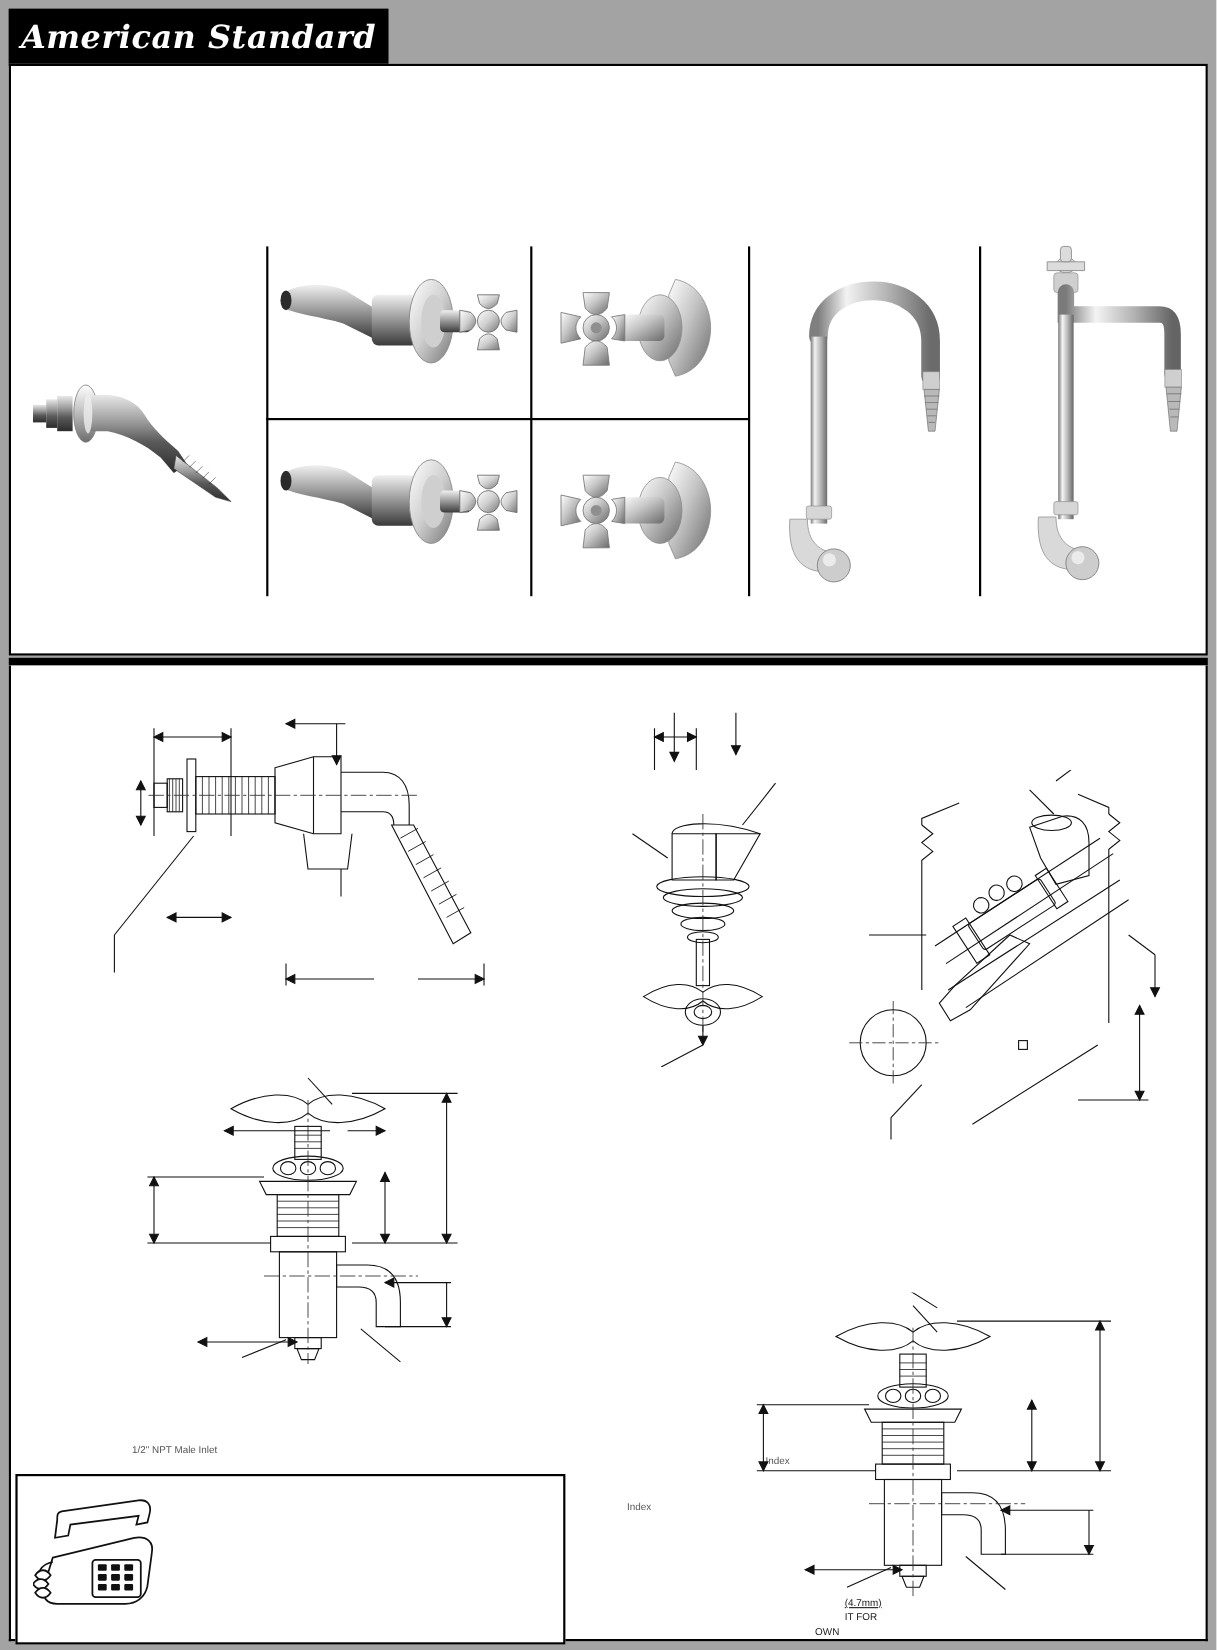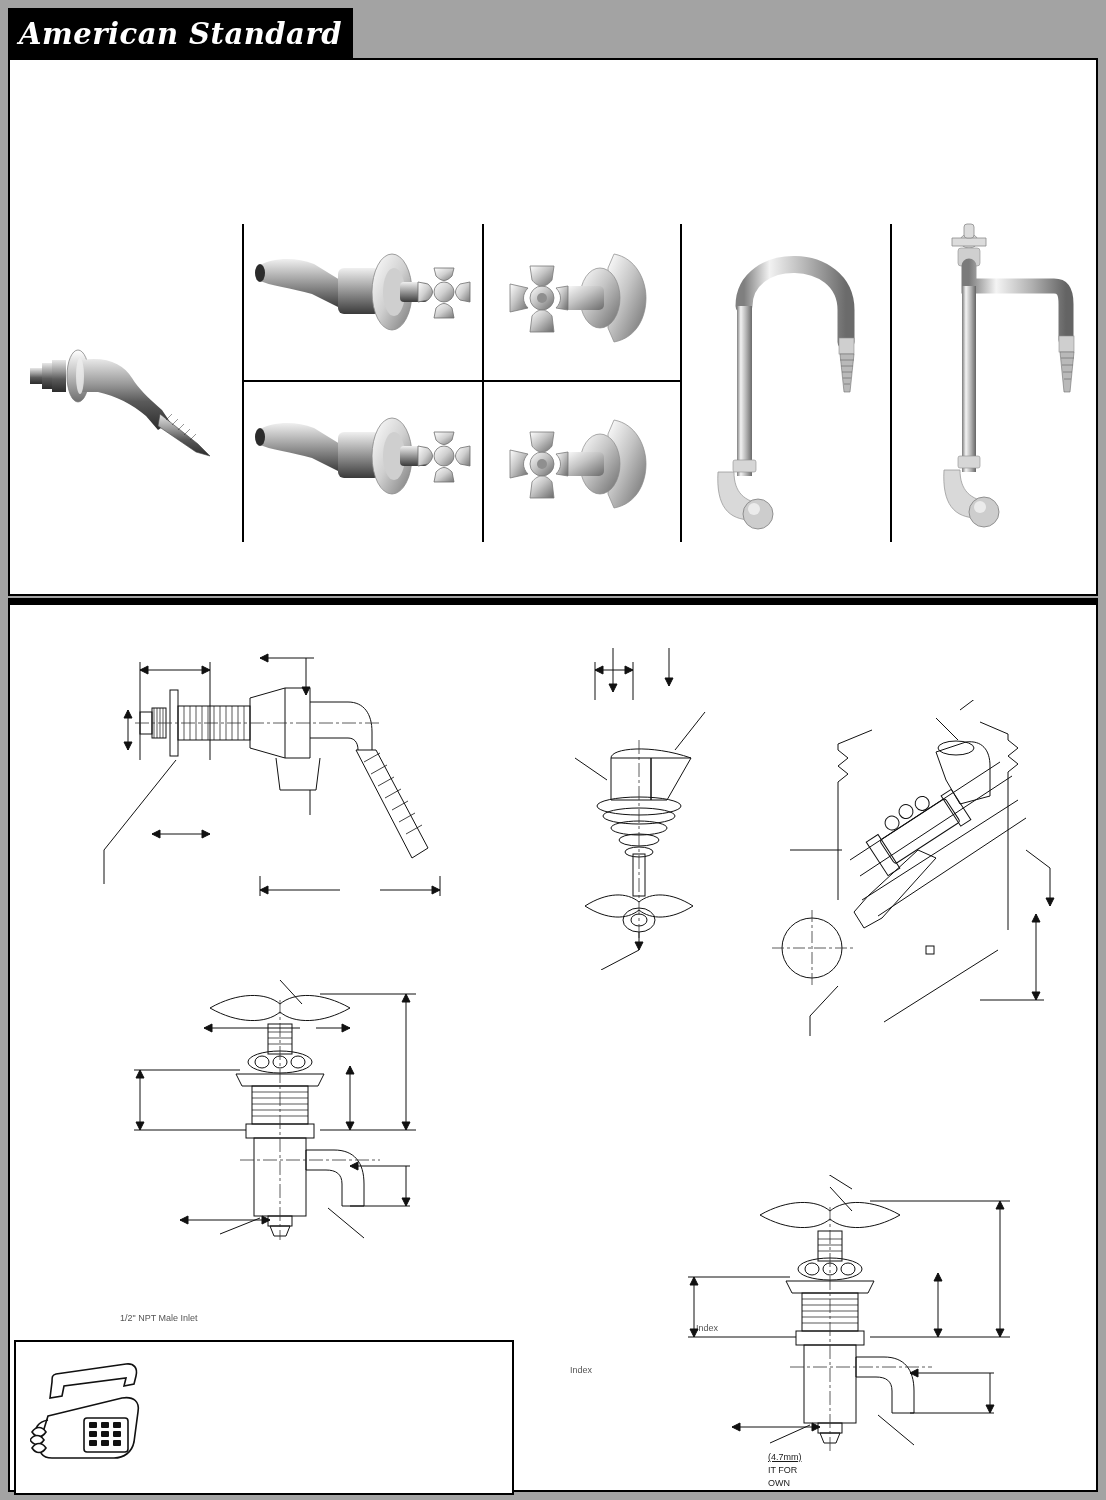--- a/index.html
+++ b/index.html
@@ -554,21 +554,21 @@
 
           <line x1="286" y1="214" x2="286" y2="300"></line>
           <path d="M286 214 l-4 8 l8 0 Z" fill="#111"></path>
           <path d="M286 300 l-4 -8 l8 0 Z" fill="#111"></path>
           <line x1="230" y1="300" x2="294" y2="300"></line>
         </g>
       </svg>
     </div>
     <div class="dim-text small" style="left:758px; top:847px;text-decoration:underline;">(4.7mm)</div>
     <div class="dim-text small" style="left:758px; top:860px;text-align:center;">IT FOR</div>
-    <div class="dim-text small" style="left:758px; top:873px;">OWN</div>
+    <div class="dim-text small" style="left:731px; top:873px;">OWN</div>
 
     <div class="art" style="left:110px; top:365px; width:380px; height:290px;">
       <svg viewBox="0 0 380 290" width="380" height="290">
         <g stroke="#111" fill="none" stroke-width="1">
 
           <line x1="160" y1="10" x2="182" y2="34"></line>
 
           <path d="M90 38 C 118 22, 146 22, 160 34 C 174 22, 202 22, 230 38 C 202 54, 174 54, 160 42 C 146 54, 118 54, 90 38 Z"></path>
 
           <rect x="148" y="54" width="24" height="30"></rect>

